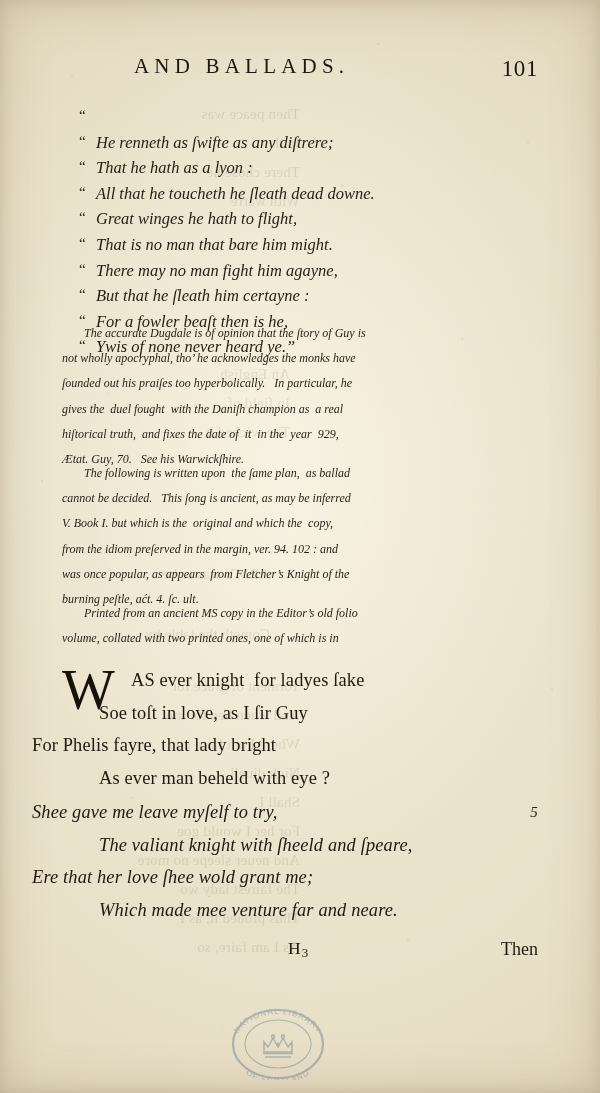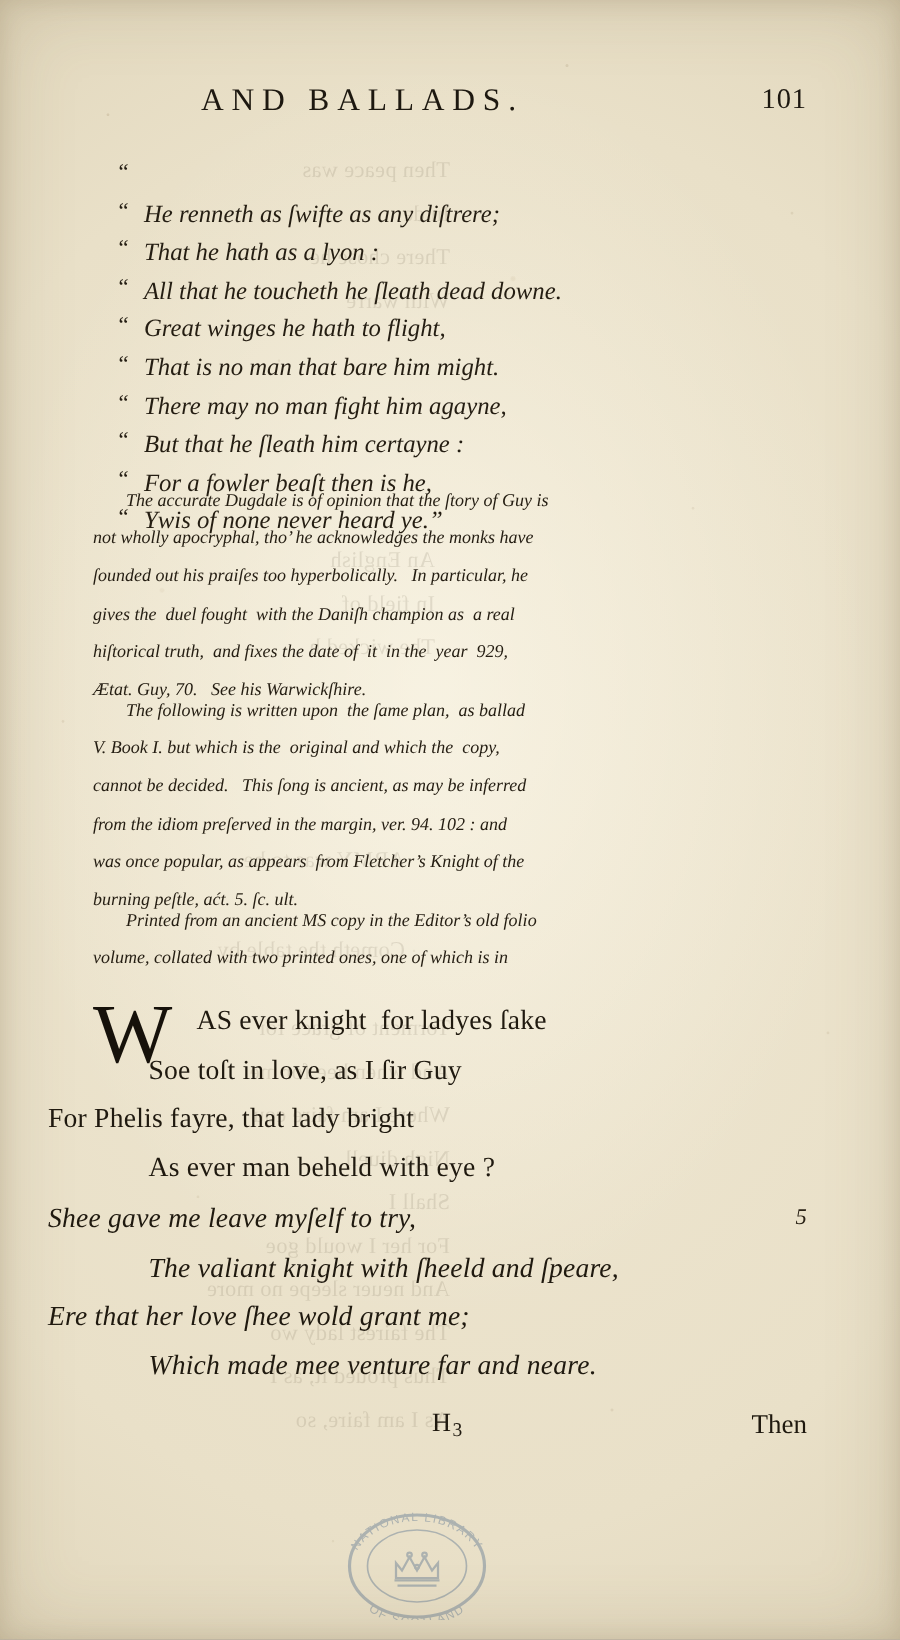--- a/index.html
+++ b/index.html
@@ -73,21 +73,21 @@
     font-size: 21px;
     letter-spacing: 5.2px;
     font-weight: 400;
     color: #1d1810;
     white-space: pre;
   }
   .runhead-page {
     position: absolute;
     right: 62px;
     top: 2px;
-    font-size: 19px;
+    font-size: 23px;
     letter-spacing: 0.6px;
     color: #1d1810;
     text-align: right;
   }
 
   
   .quote-block {
     position: absolute;
     top: 104px;
     left: 0;
@@ -265,25 +265,25 @@
     <div class="prose prose-1" id="prose-0">
         <div class="pline indent">The accurate Dugdale is of opinion that the ſtory of Guy is</div>
         <div class="pline">not wholly apocryphal, tho’ he acknowledges the monks have</div>
         <div class="pline">ſounded out his praiſes too hyperbolically.   In particular, he</div>
         <div class="pline">gives the  duel fought  with the Daniſh champion as  a real</div>
         <div class="pline">hiſtorical truth,  and fixes the date of  it  in the  year  929,</div>
         <div class="pline">Ætat. Guy, 70.   See his Warwickſhire.</div>
       </div>
     <div class="prose prose-2" id="prose-1">
         <div class="pline indent">The following is written upon  the ſame plan,  as ballad</div>
+        <div class="pline">cannot be decided.   This ſong is ancient, as may be inferred</div>
         <div class="pline">V. Book I. but which is the  original and which the  copy,</div>
-        <div class="pline">cannot be decided.   This ſong is ancient, as may be inferred</div>
         <div class="pline">from the idiom preſerved in the margin, ver. 94. 102 : and</div>
         <div class="pline">was once popular, as appears  from Fletcher’s Knight of the</div>
-        <div class="pline">burning peſtle, aćt. 5. ſc. ult.</div>
+        <div class="pline">burning peſtle, aćt. 4. ſc. ult.</div>
       </div>
     <div class="prose prose-3" id="prose-2">
         <div class="pline indent">Printed from an ancient MS copy in the Editor’s old folio</div>
         <div class="pline">volume, collated with two printed ones, one of which is in</div>
       </div>
 
     <div class="ballad ballad-1" id="stanza-0">
         <div class="bline drop"><span class="dropcap">W</span><span>AS ever knight  for ladyes ſake</span></div>
         <div class="bline i1"><span>Soe toſt in love, as I ſir Guy</span></div>
         <div class="bline i0"><span>For Phelis fayre, that lady bright</span></div>

